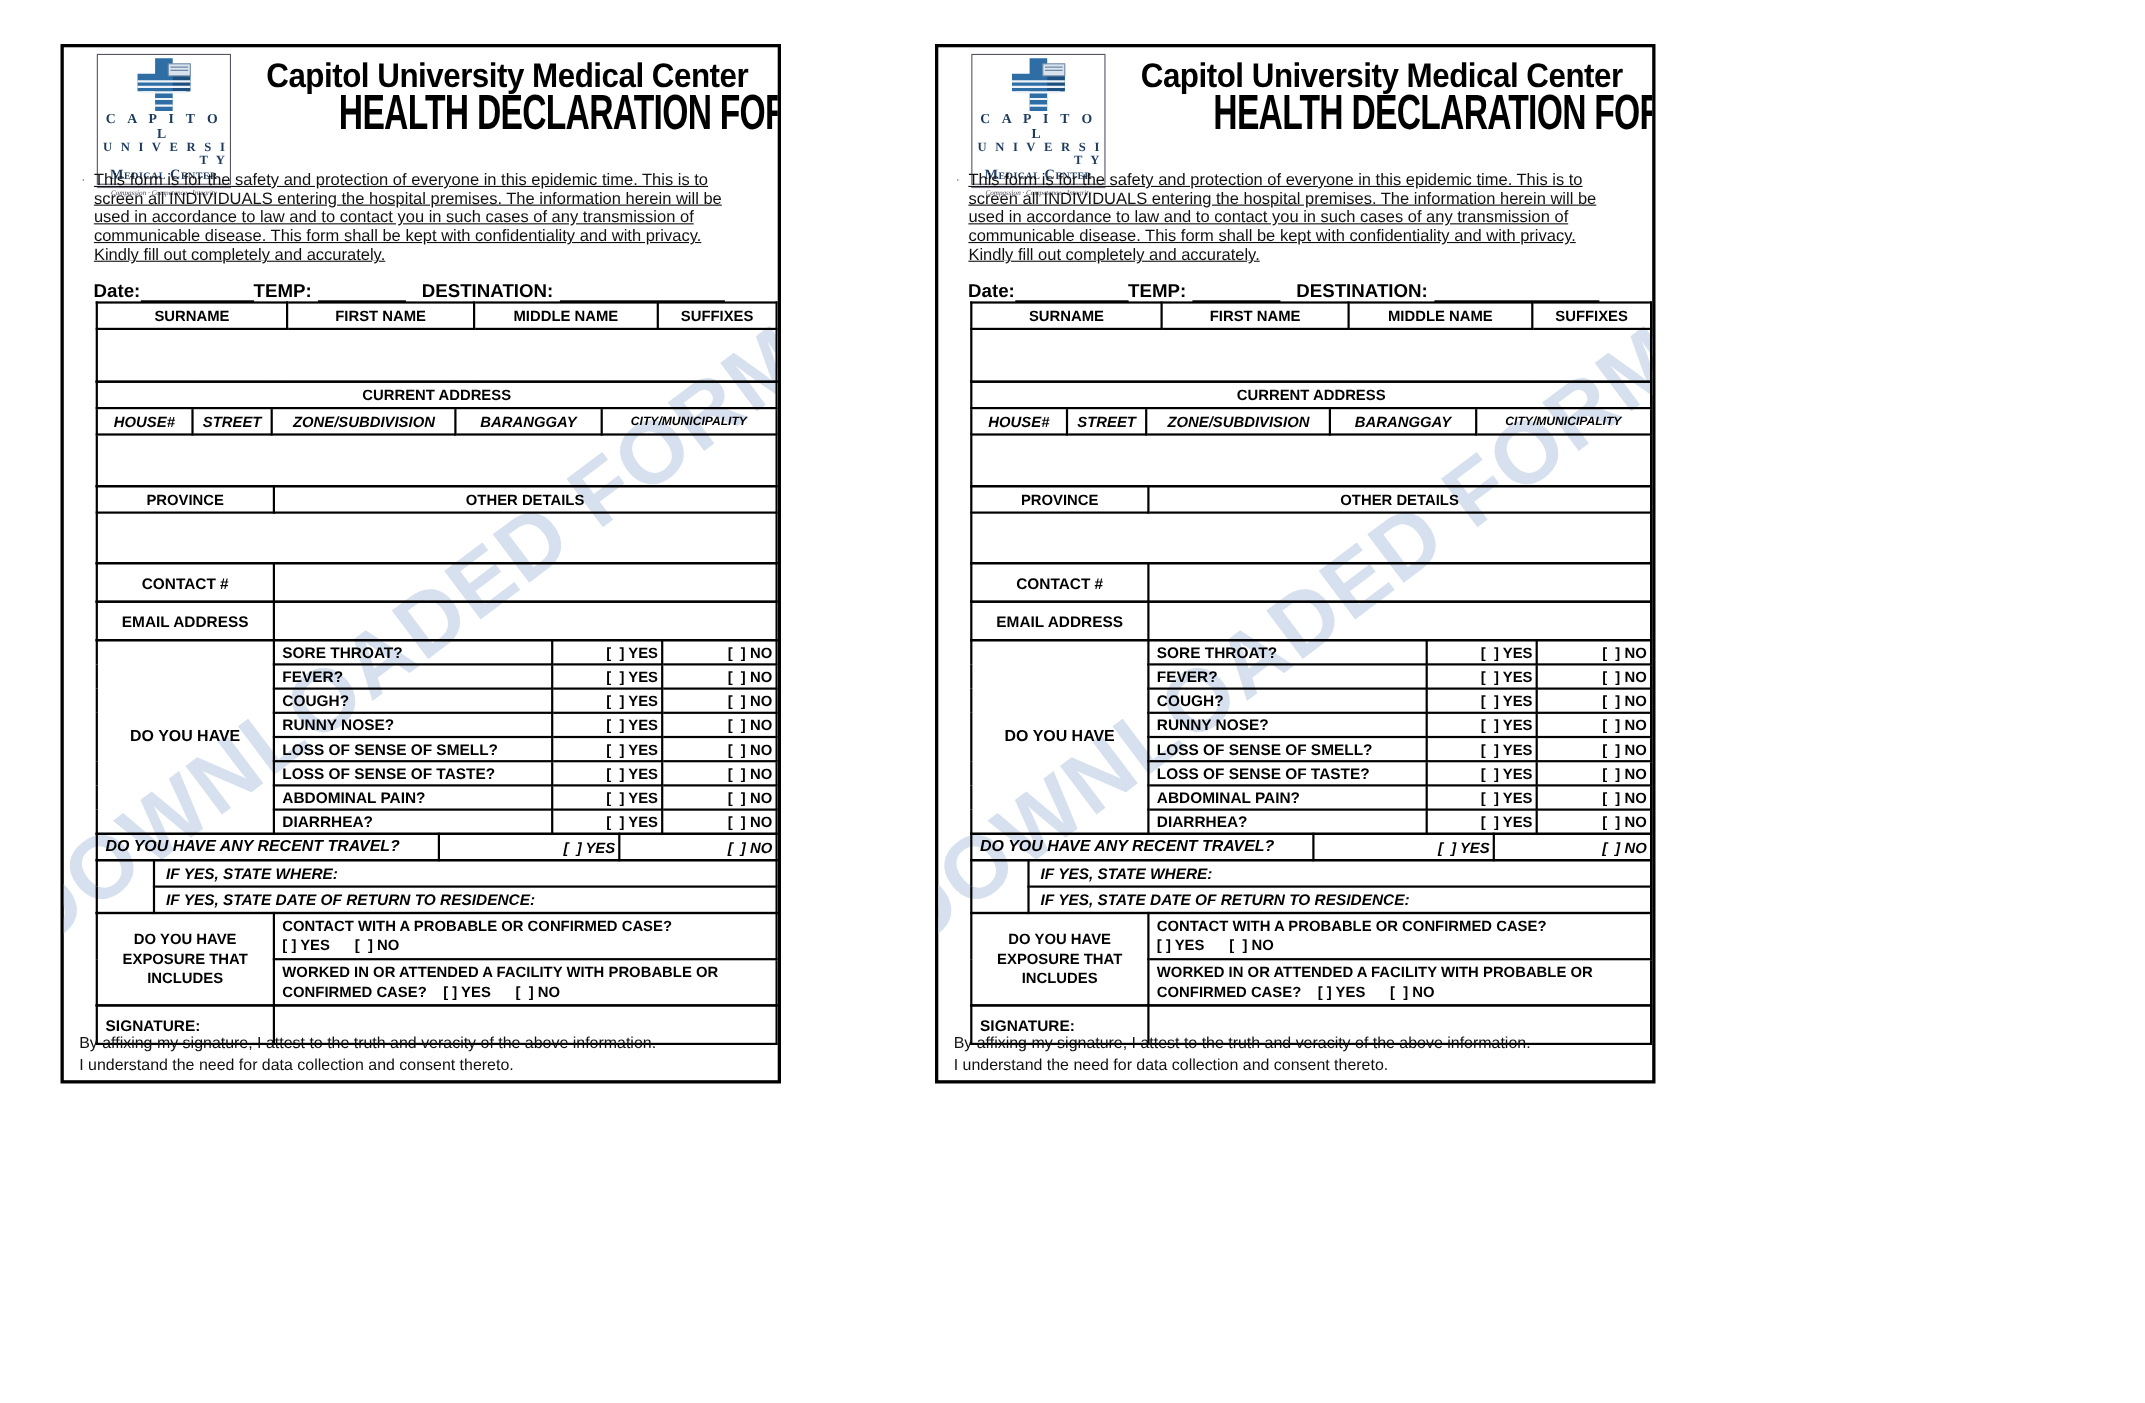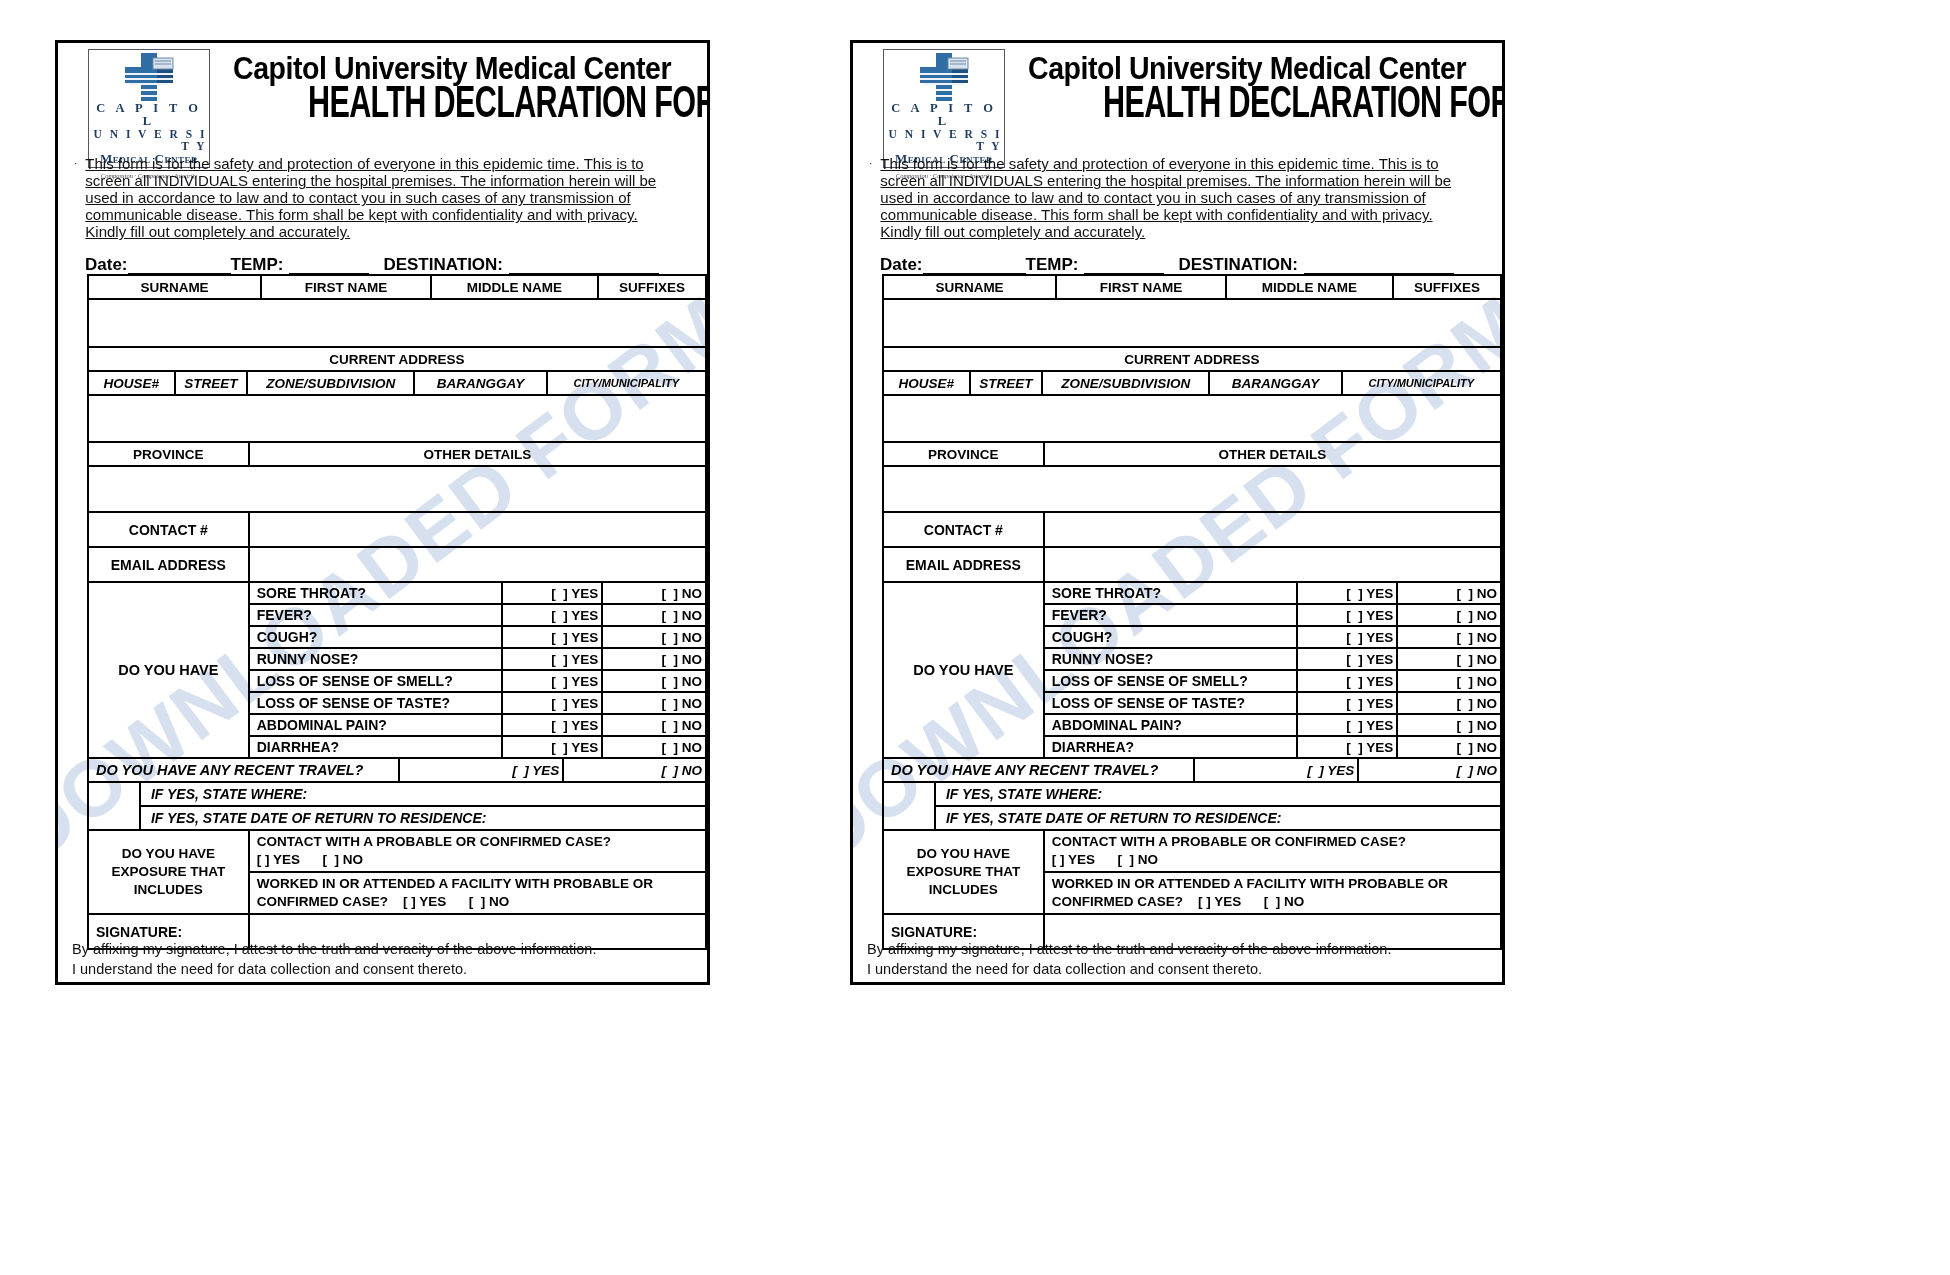--- a/index.html
+++ b/index.html
@@ -27,21 +27,21 @@
   .hdr{position:relative;z-index:2;height:100px;margin:6px 8px 0 8px;}
   .logo{position:absolute;left:22px;top:0;width:122px;text-align:center;}
   .logo-box{border:1px solid #556; padding:2px 2px 1px 2px; background:#fff;}
   .logo-art{display:block;margin:0 auto;}
   .logo-line{font-family:"Liberation Serif", serif;color:#1c3b5f;font-weight:700;line-height:1.05;}
   .logo-l1{font-size:12.5px;letter-spacing:4px;}
   .logo-l2{font-size:11.5px;letter-spacing:2.5px;text-align:right;}
   .logo-l3{font-size:13px;letter-spacing:.5px;font-variant:small-caps;}
   .logo-tag{font-family:"Liberation Serif", serif;font-style:italic;font-size:6.5px;color:#445;
     border-top:1px solid #778;margin-top:2px;padding-top:1px;white-space:nowrap;}
-  .titles{margin-left:140px;text-align:center;padding-top:2px;}
+  .titles{margin-left:140px;text-align:right;padding-top:2px;}
   .title1{display:inline-block;font-size:31px;font-weight:700;white-space:nowrap;
     transform:scaleX(.92);transform-origin:center;letter-spacing:-.5px;}
   .title2{display:inline-block;font-size:45px;font-weight:800;white-space:nowrap;
     transform:scaleX(.68);transform-origin:center;letter-spacing:-1px;margin-top:-8px;line-height:1;}
 
   
   .intro{position:relative;z-index:2;display:flex;margin:6px 14px 0 14px;font-size:15px;line-height:1.14;color:#111;}
   .intro .bullet{font-size:10px;padding:3px 8px 0 2px;}
   .intro .intro-text{width:586px;text-decoration:underline;}
   .dateline{position:relative;z-index:2;margin:15px 0 0 27px;font-weight:700;font-size:17px;white-space:nowrap;}

